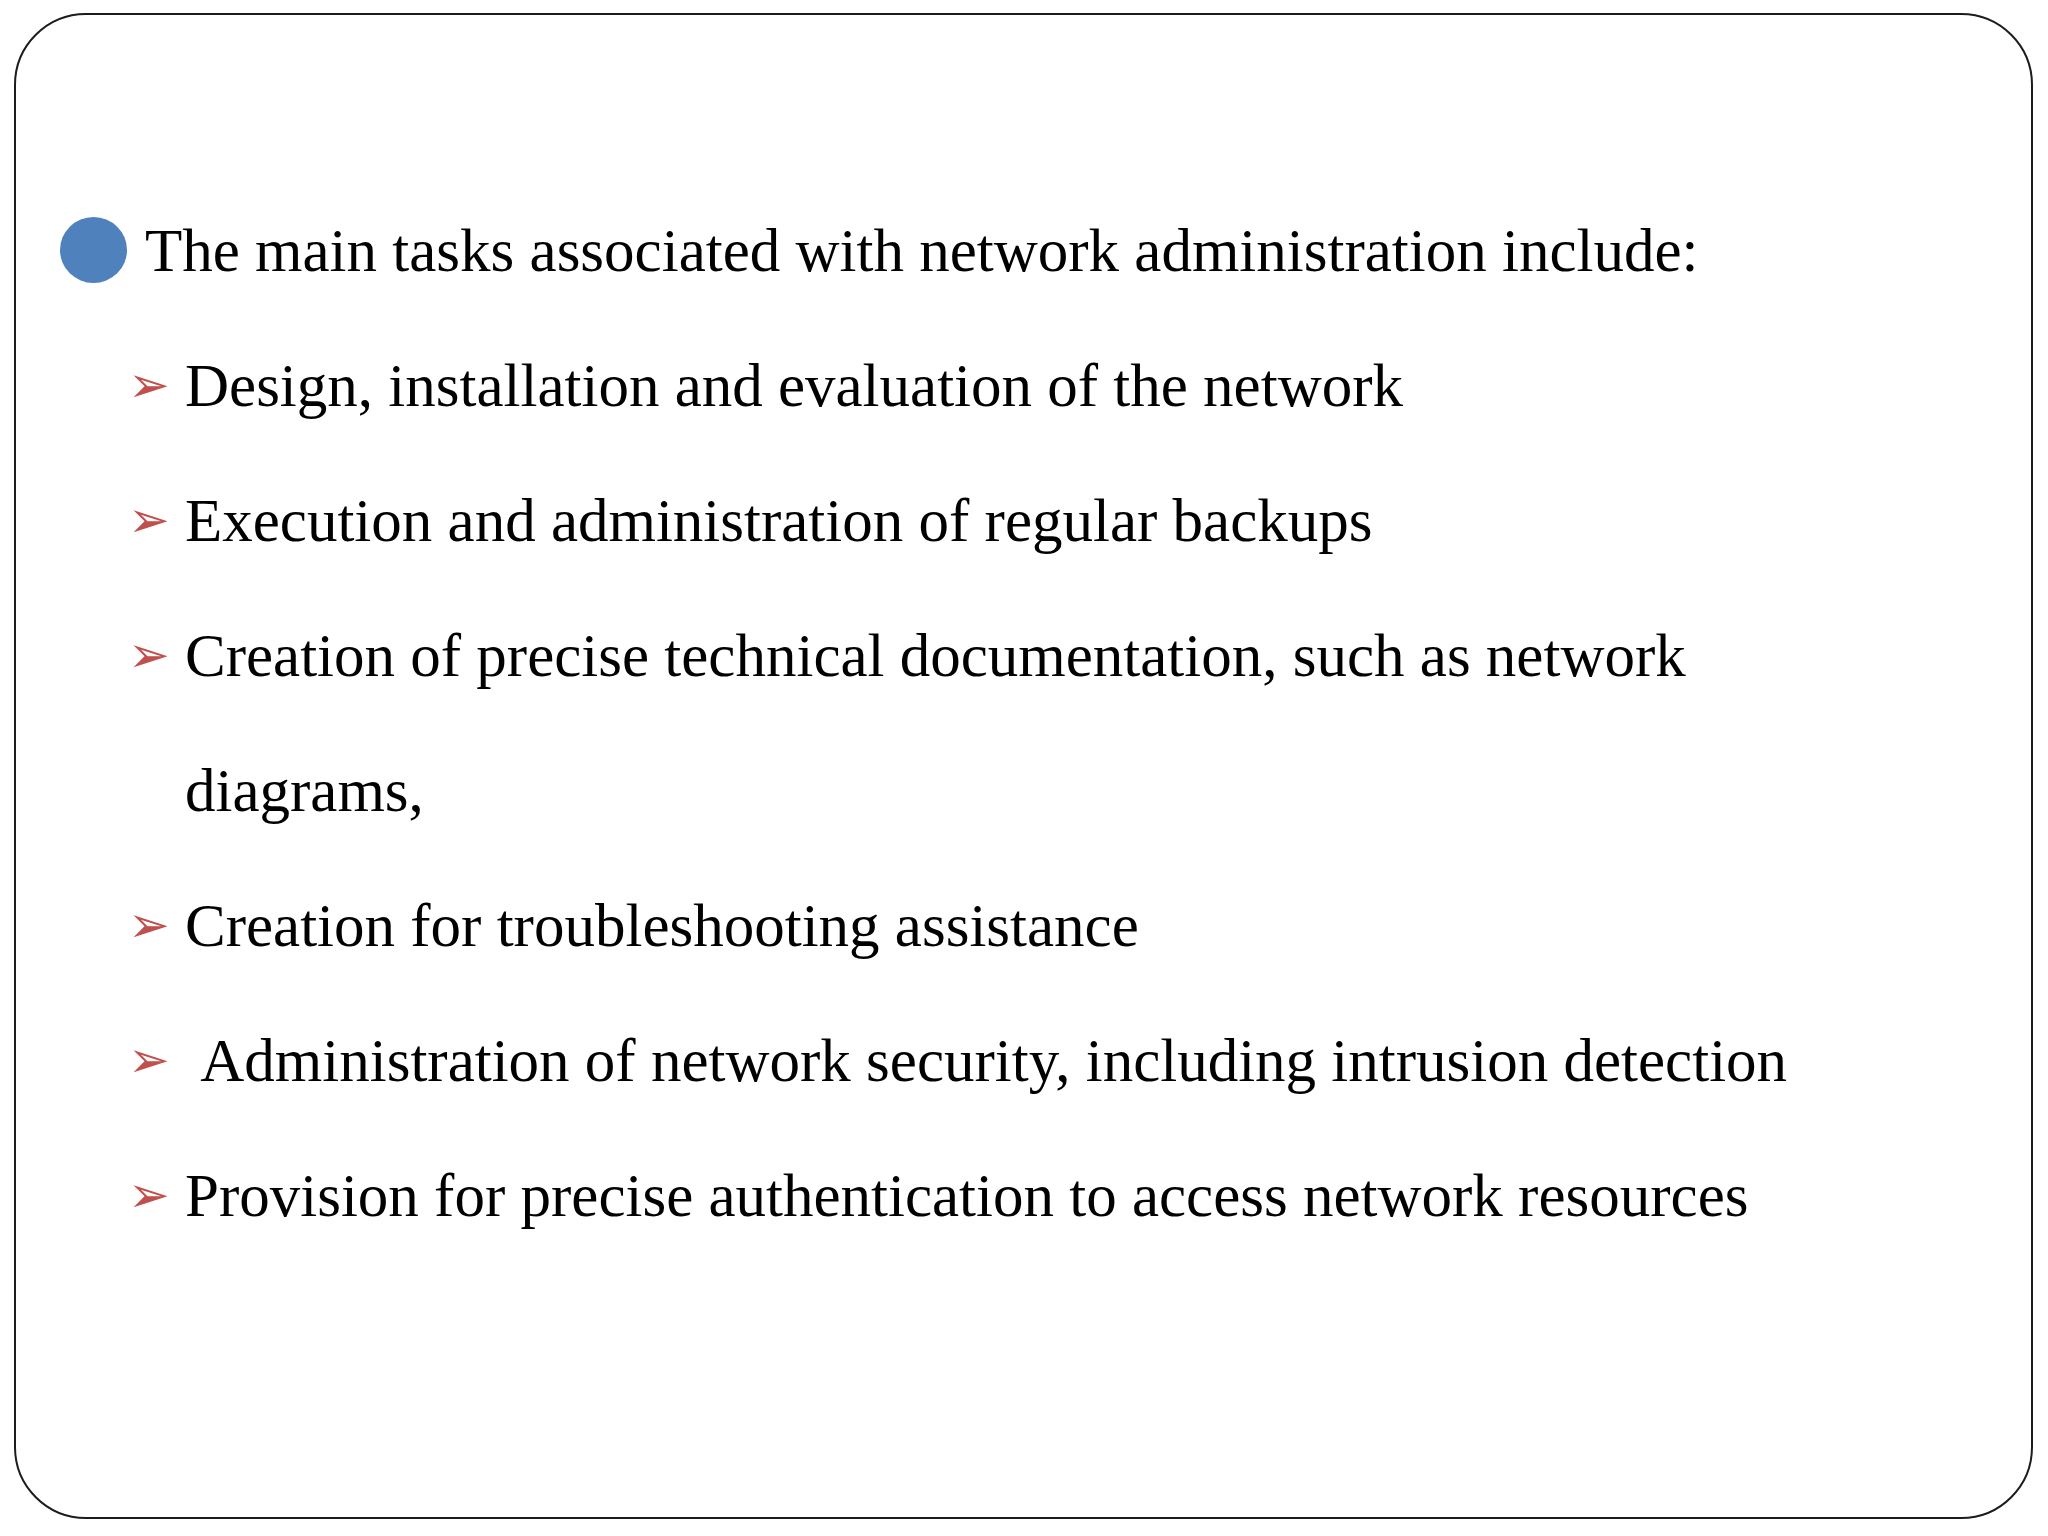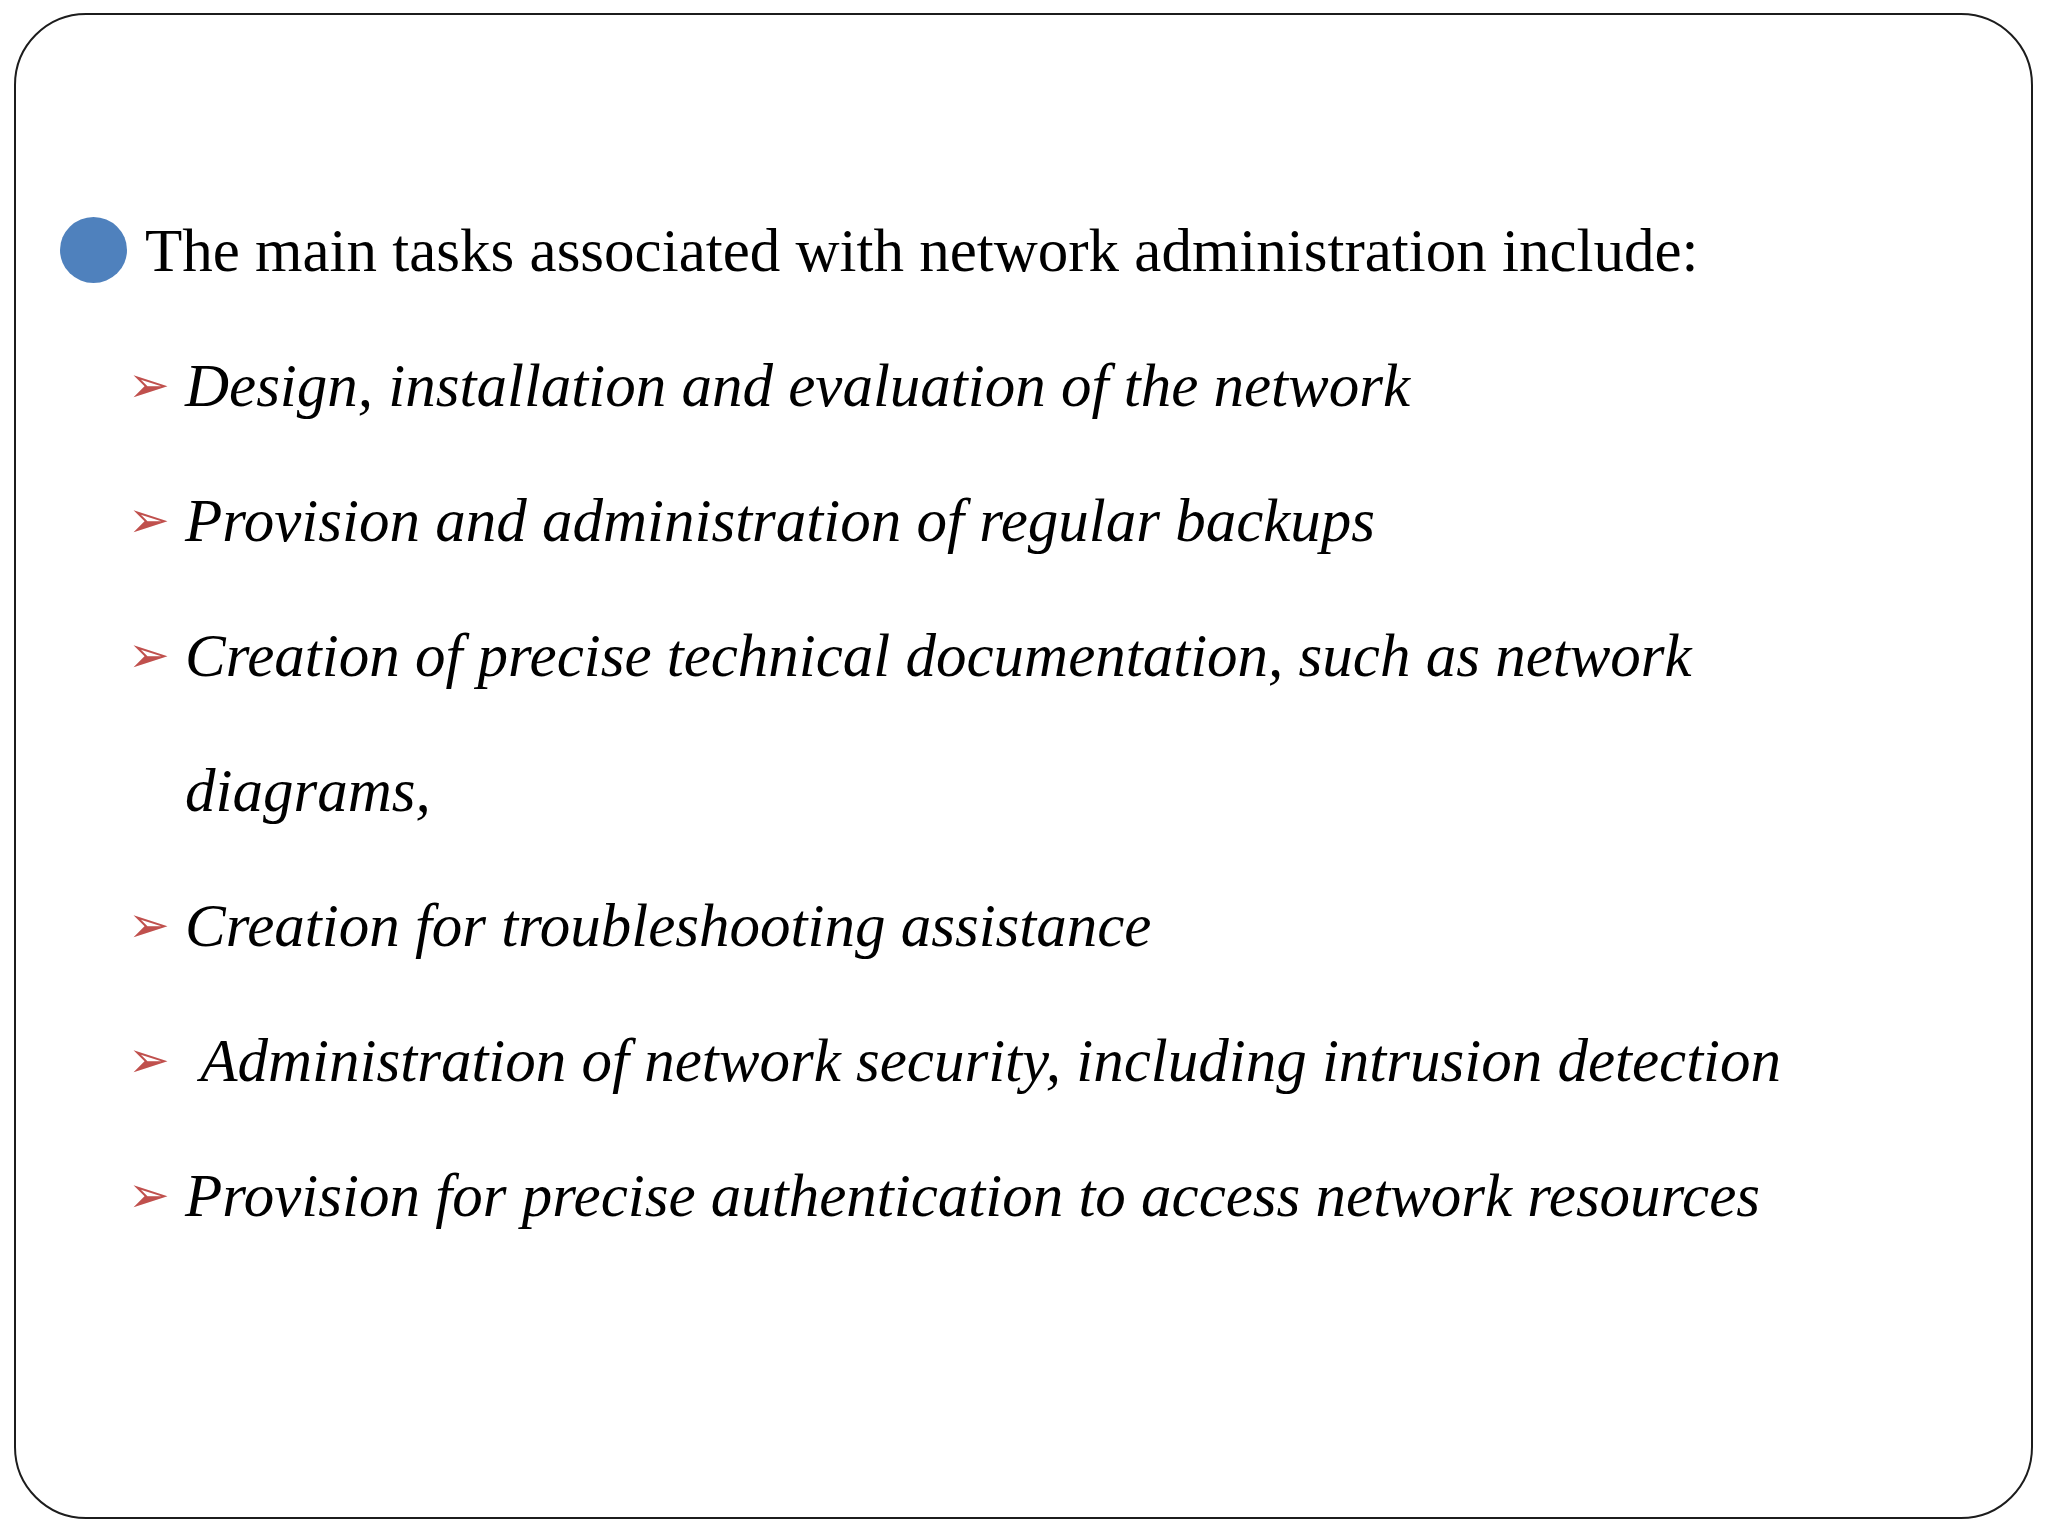--- a/index.html
+++ b/index.html
@@ -61,21 +61,20 @@
   .arrow-icon {
     flex: 0 0 57px;
     font-family: "DejaVu Sans", sans-serif;
     font-size: 50px;
     line-height: 135px;
     color: #C0504D;
   }
   .sub-text {
     flex: 1 1 auto;
     white-space: pre-wrap;
-    font-style: italic;
   }
 </style>
 </head>
 <body>
 
 <div class="slide">
   <div class="slide-frame"></div>
 
   <div class="content">
 
@@ -84,21 +83,21 @@
       <span class="main-text">The main tasks associated with network administration include:</span>
     </div>
 
     <ul class="sub-list">
       <li class="sub-item">
         <span class="arrow-icon">➢</span>
         <span class="sub-text">Design, installation and evaluation of the network</span>
       </li>
       <li class="sub-item">
         <span class="arrow-icon">➢</span>
-        <span class="sub-text">Provision and administration of regular backups</span>
+        <span class="sub-text">Execution and administration of regular backups</span>
       </li>
       <li class="sub-item">
         <span class="arrow-icon">➢</span>
         <span class="sub-text">Creation of precise technical documentation, such as network
 diagrams,</span>
       </li>
       <li class="sub-item">
         <span class="arrow-icon">➢</span>
         <span class="sub-text">Creation for troubleshooting assistance</span>
       </li>

